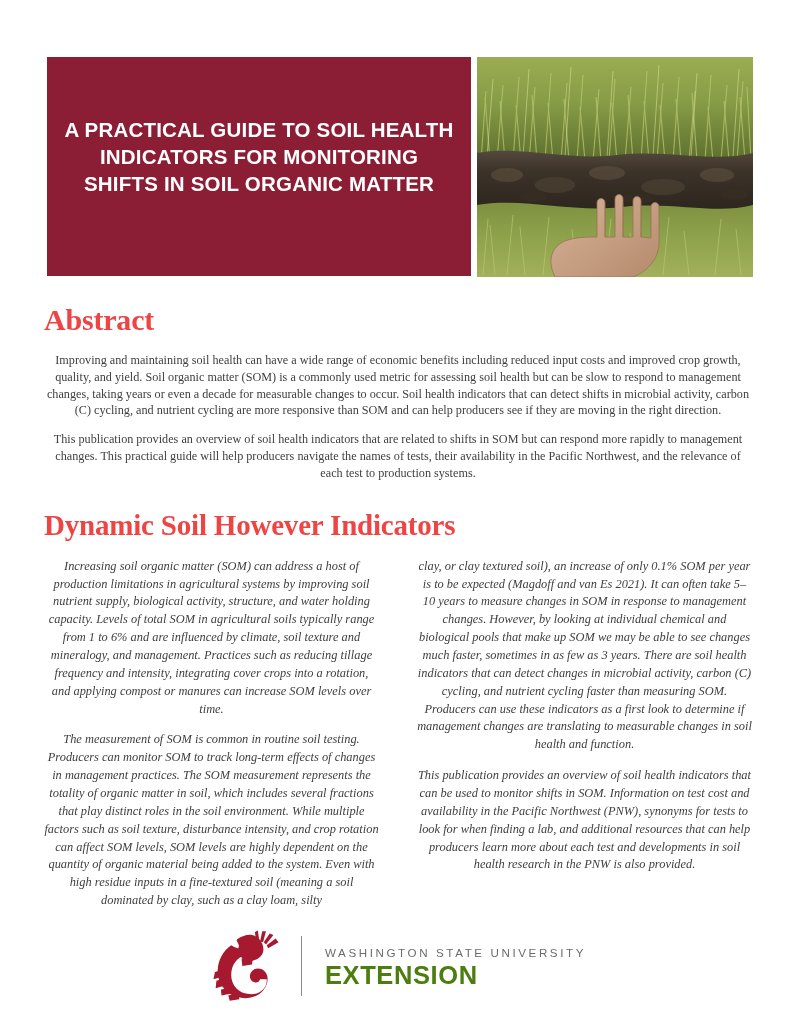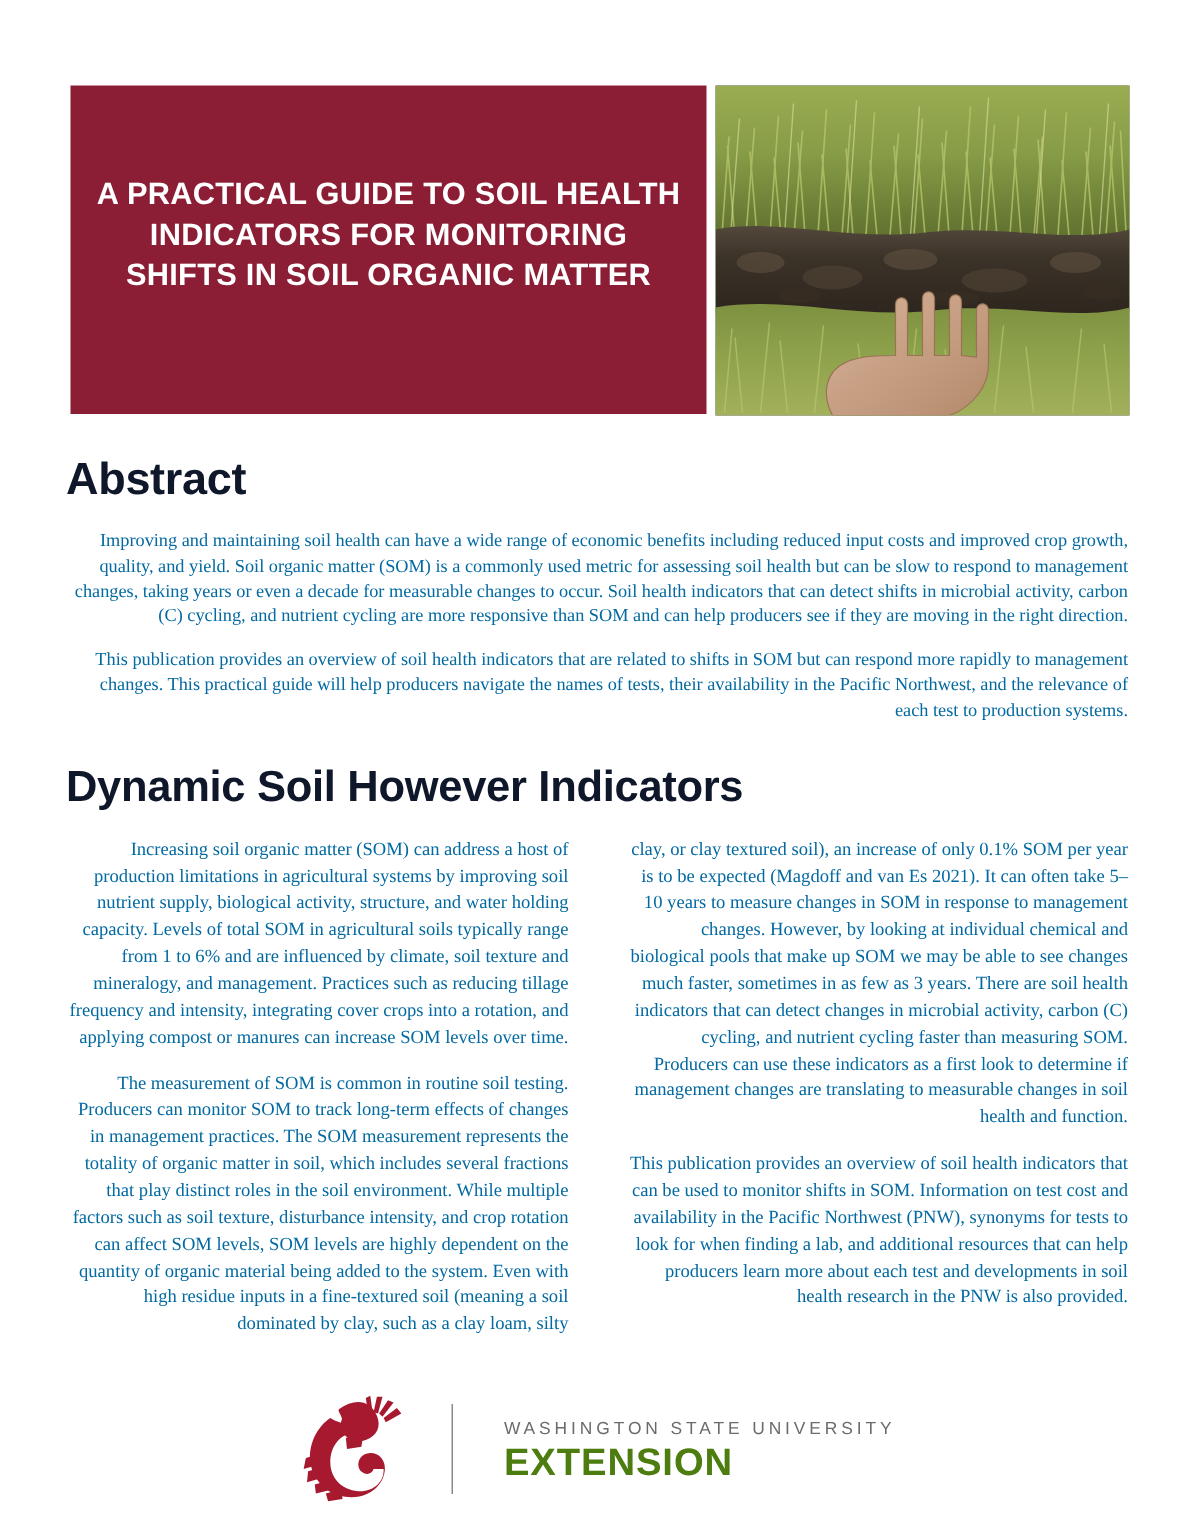--- a/index.html
+++ b/index.html
@@ -72,71 +72,72 @@
 
   
   .content {
     position: absolute;
     left: 44px;
     top: 303px;
     width: 708px;
   }
 
   h2.section-heading {
-    font-family: Liberation Sans, sans-serif;
+    font-family: Liberation Serif, serif;
     font-weight: bold;
     font-size: 30px;
     line-height: 1.1;
     margin: 0 0 16px 0;
     letter-spacing: -0.2px;
-    color: #0f172a;
+    color: #ef4444;
   }
   h2.section-heading.tight {
     font-size: 29px;
   }
 
   p.body-text {
     font-family: "Liberation Serif", "DejaVu Serif", serif;
     font-size: 12.2px;
     line-height: 1.38;
     margin: 0 0 12px 0;
-    text-align: right;
-    color: #0369a1;
+    text-align: center;
+    color: #404040;
     hyphens: none;
   }
 
   .abstract-block { margin-bottom: 26px; }
 
   .section-two { margin-top: 28px; }
 
   .two-col {
     display: flex;
     gap: 38px;
     margin-top: 4px;
   }
   .col {
     width: 335px;
+    font-style: italic;
   }
   .col p.body-text {
     font-size: 12.4px;
     line-height: 1.44;
     margin: 0 0 13px 0;
   }
 
   
   .footer-logo {
     position: absolute;
     left: 0;
     right: 0;
     bottom: 18px;
     height: 80px;
     display: flex;
     align-items: center;
     justify-content: center;
-    gap: 15px;
+    gap: 4px;
   }
   .cougar-mark {
     width: 74px;
     height: 74px;
     flex: 0 0 auto;
   }
   .cougar-mark svg { display:block; width:100%; height:100%; }
   .logo-divider {
     width: 1px;
     height: 60px;

